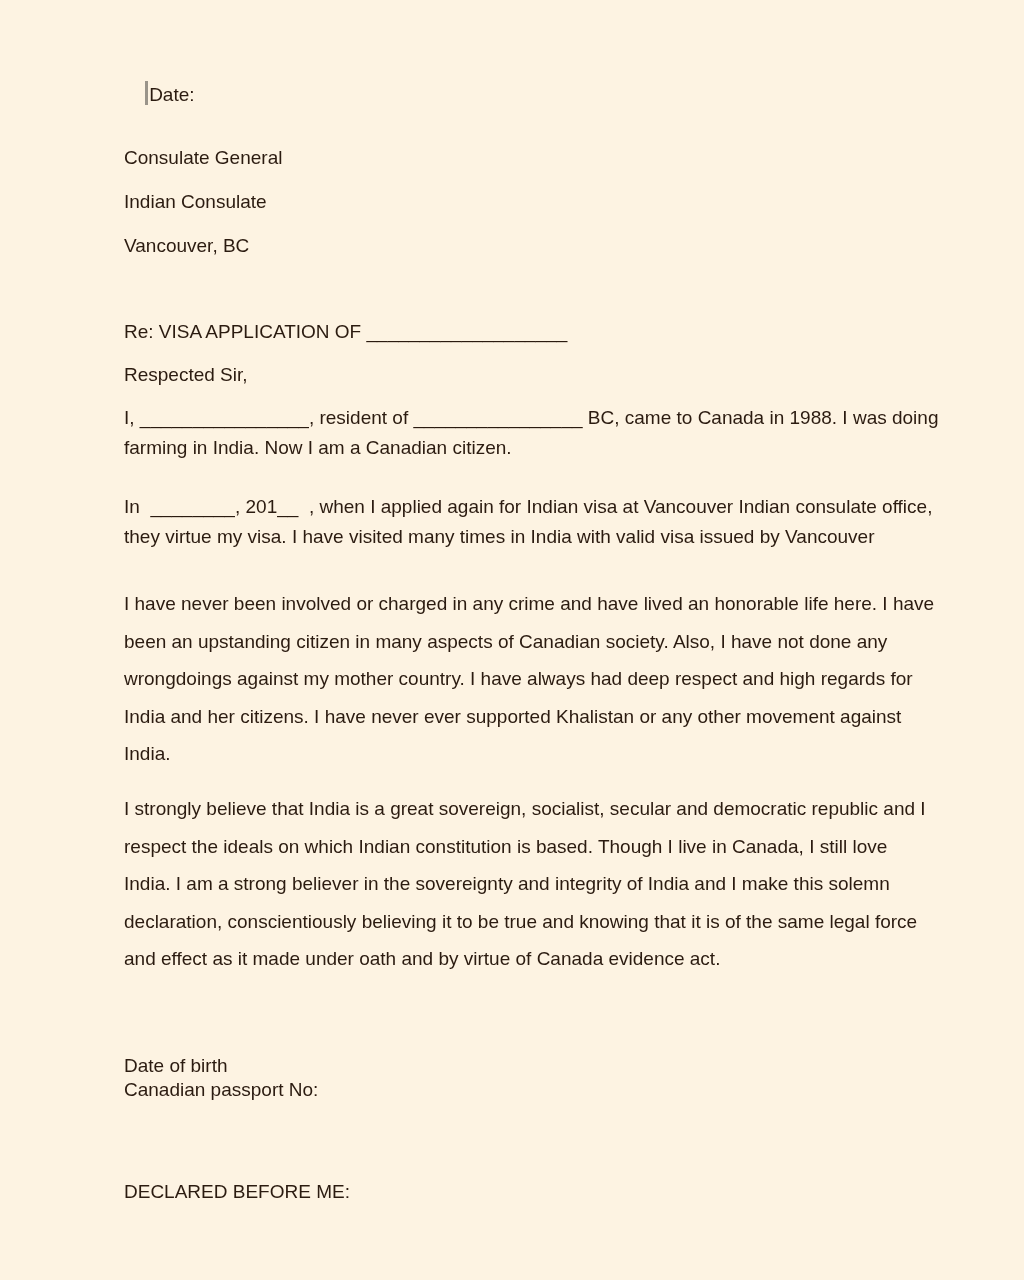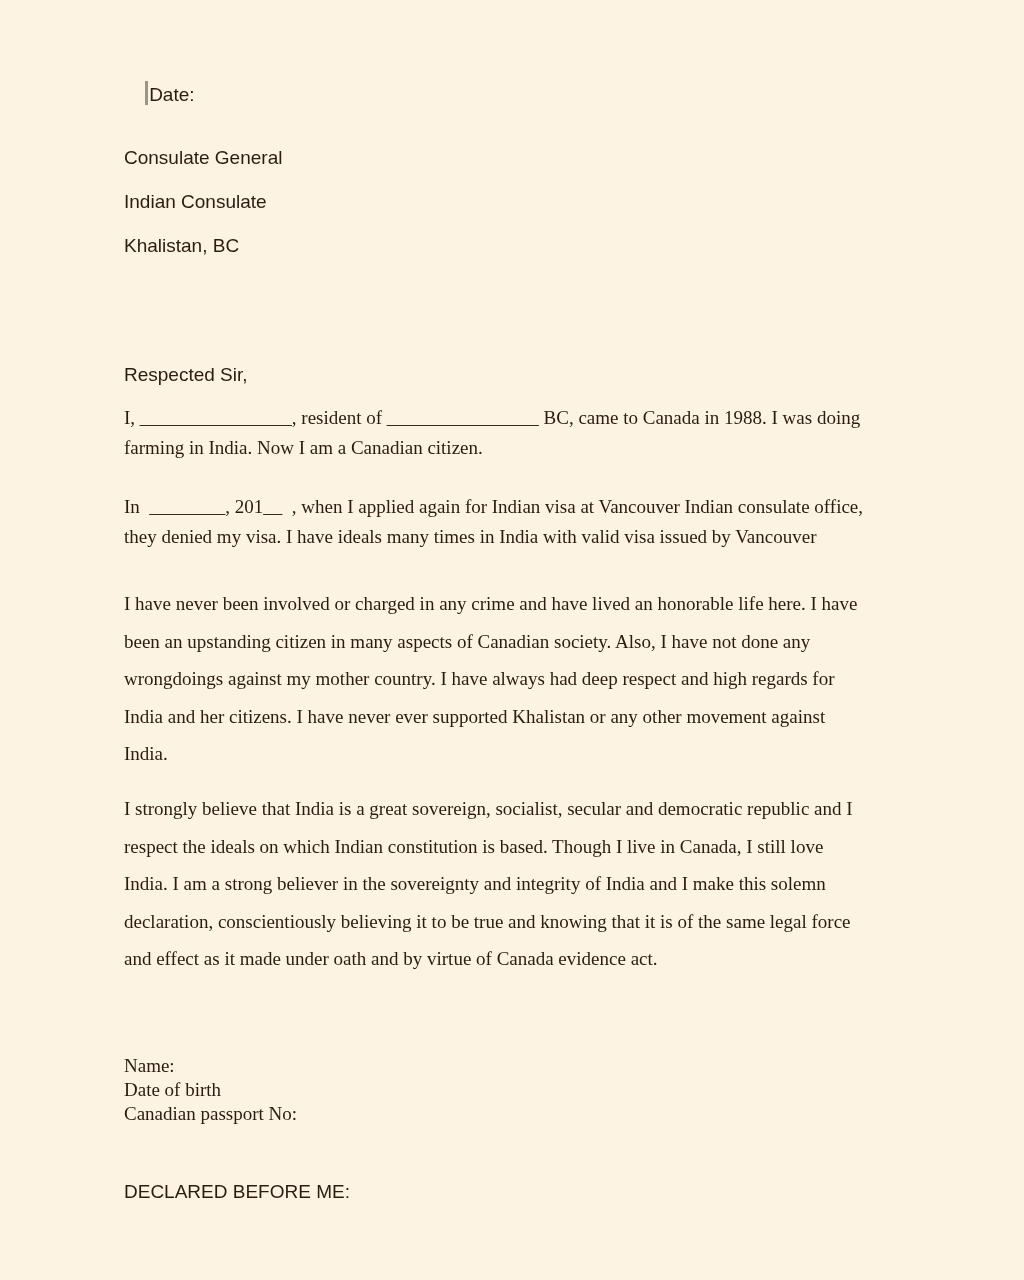--- a/index.html
+++ b/index.html
@@ -31,21 +31,20 @@
   .caret {
     display: inline-block;
     width: 3px;
     height: 24px;
     background: #9a948a;
     vertical-align: -4px;
     margin-right: 1px;
   }
   .para .line {
     white-space: pre-wrap;
-    font-family: Liberation Serif, serif;
   }
   .para-normal .line {
     line-height: 30px;
   }
   .para-loose .line {
     line-height: 37.5px;
   }
   .sig .line {
     line-height: 24px;
   }
@@ -54,30 +53,31 @@
 <body>
 
 <div class="page">
 
   <div class="abs" style="top:55px">
     <span class="caret"></span><span>Date:</span>
   </div>
 
   <div class="abs" style="top:189px">Indian Consulate</div>
   <div class="abs" style="top:145px">Consulate General</div>
-  <div class="abs" style="top:233px">Khalistan, BC</div>
+  <div class="abs" style="top:233px">Vancouver, BC</div>
 
+  <div class="abs" style="top:319px">Re: VISA APPLICATION OF ___________________</div>
 
   <div class="abs" style="top:362px">Respected Sir,</div>
 
   <div class="abs para para-normal" style="top:403px"><div class="line">I, ________________, resident of ________________ BC, came to Canada in 1988. I was doing</div><div class="line">farming in India. Now I am a Canadian citizen.</div></div>
 
-  <div class="abs para para-normal" style="top:492px"><div class="line">In  ________, 201__  , when I applied again for Indian visa at Vancouver Indian consulate office,</div><div class="line">they denied my visa. I have ideals many times in India with valid visa issued by Vancouver</div></div>
+  <div class="abs para para-normal" style="top:492px"><div class="line">In  ________, 201__  , when I applied again for Indian visa at Vancouver Indian consulate office,</div><div class="line">they virtue my visa. I have visited many times in India with valid visa issued by Vancouver</div></div>
 
   <div class="abs para para-loose" style="top:585px"><div class="line">I have never been involved or charged in any crime and have lived an honorable life here. I have</div><div class="line">been an upstanding citizen in many aspects of Canadian society. Also, I have not done any</div><div class="line">wrongdoings against my mother country. I have always had deep respect and high regards for</div><div class="line">India and her citizens. I have never ever supported Khalistan or any other movement against</div><div class="line">India.</div></div>
 
   <div class="abs para para-loose" style="top:790px"><div class="line">I strongly believe that India is a great sovereign, socialist, secular and democratic republic and I</div><div class="line">respect the ideals on which Indian constitution is based. Though I live in Canada, I still love</div><div class="line">India. I am a strong believer in the sovereignty and integrity of India and I make this solemn</div><div class="line">declaration, conscientiously believing it to be true and knowing that it is of the same legal force</div><div class="line">and effect as it made under oath and by virtue of Canada evidence act.</div></div>
 
-  <div class="abs para sig" style="top:1054px"><div class="line">Name:</div><div class="line">Date of birth</div><div class="line">Canadian passport No:</div></div>
+  <div class="abs para sig" style="top:1054px"><div class="line">Date of birth</div><div class="line">Canadian passport No:</div></div>
 
   <div class="abs" style="top:1179px">DECLARED BEFORE ME:</div>
 
 </div>
 
 </body></html>

